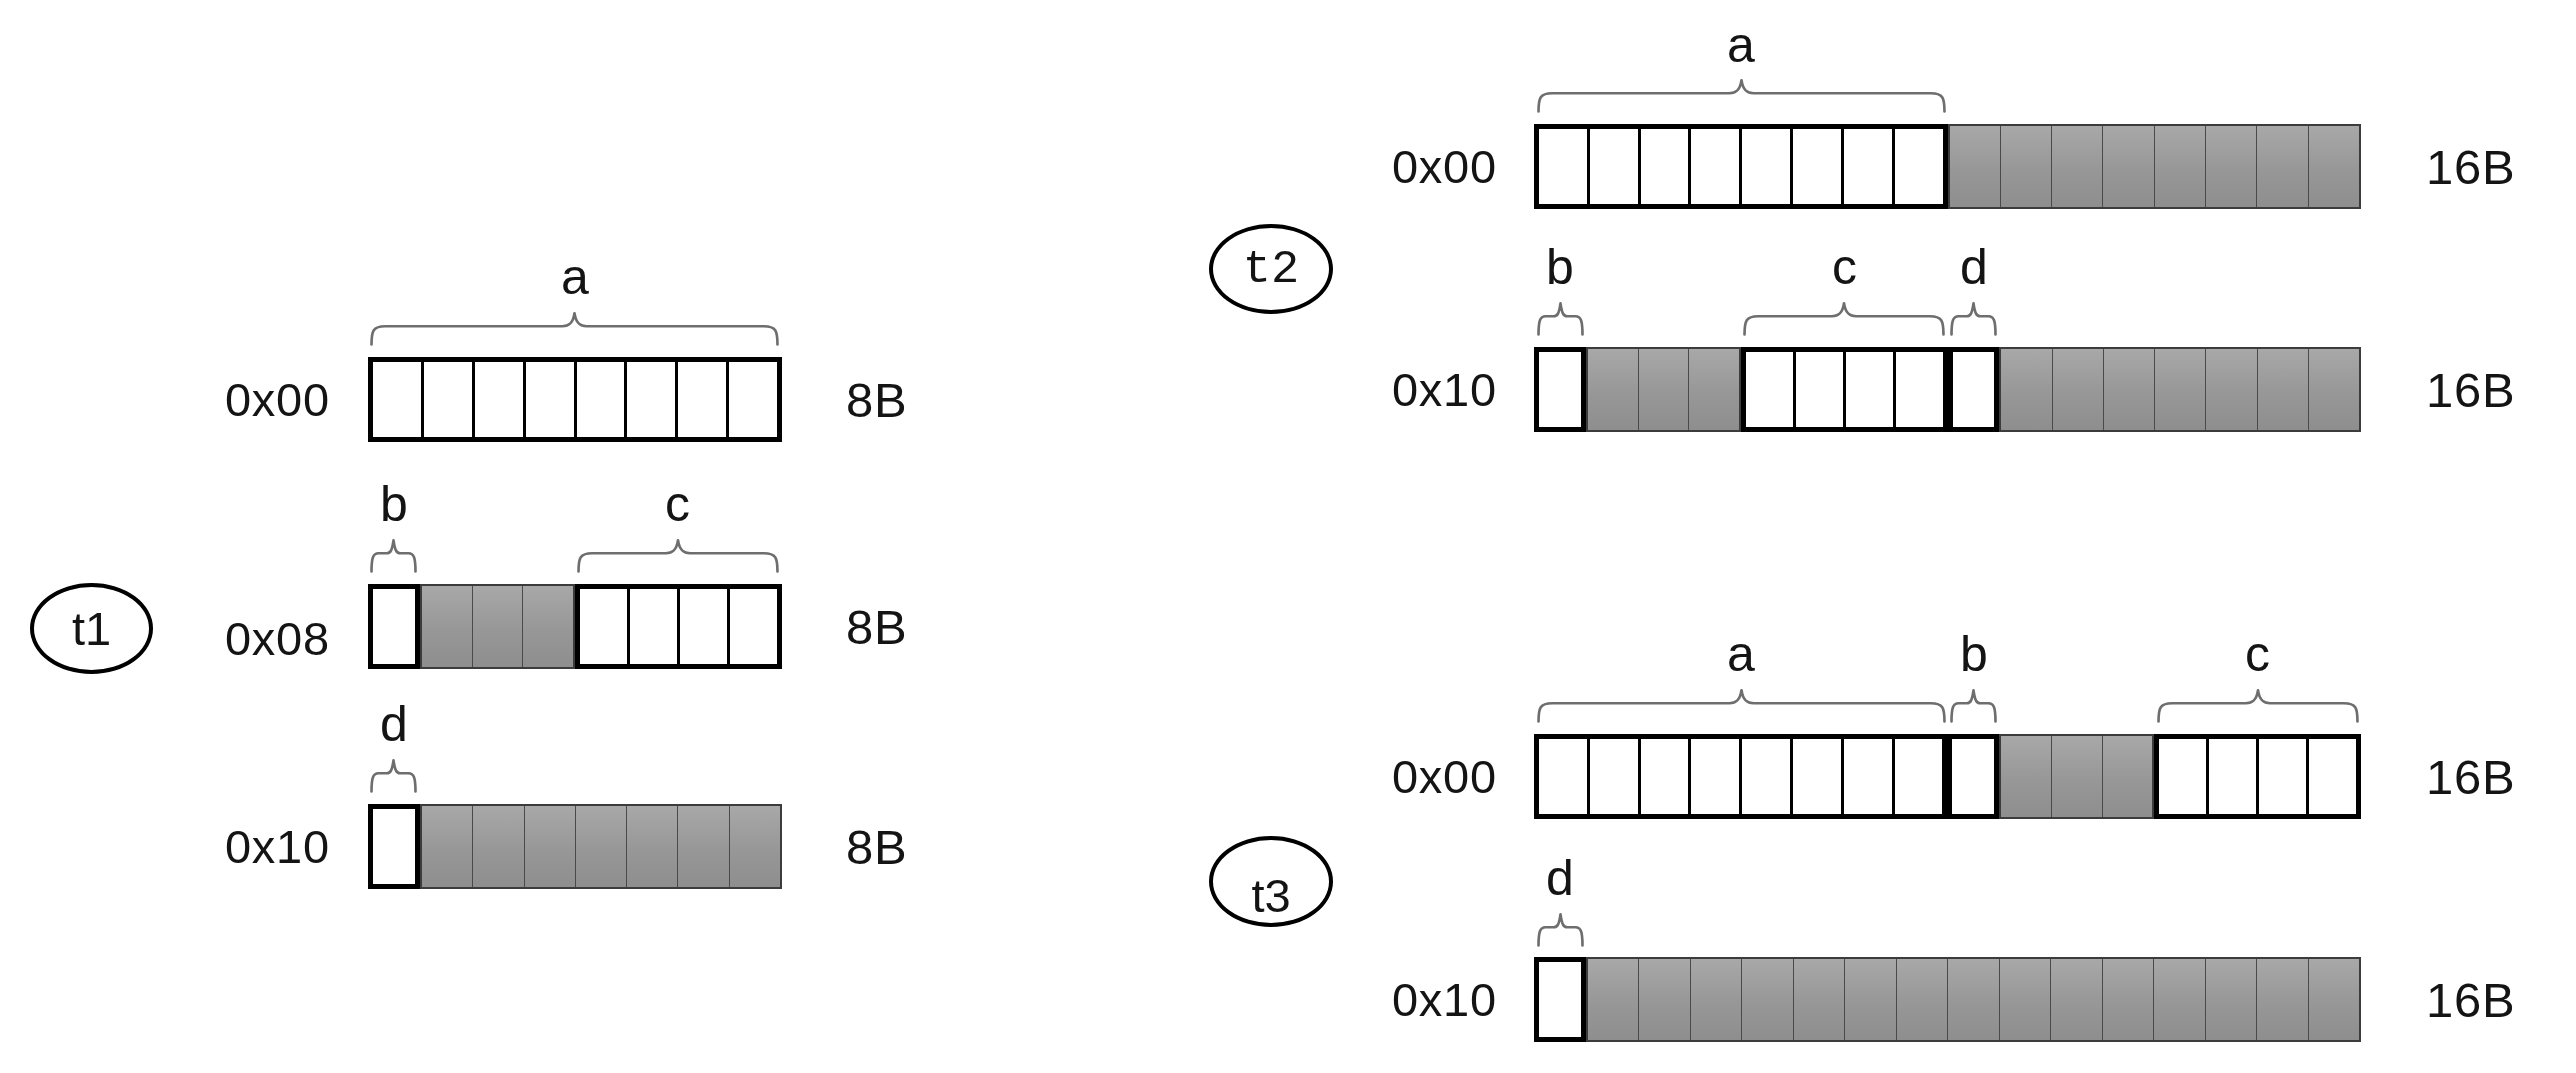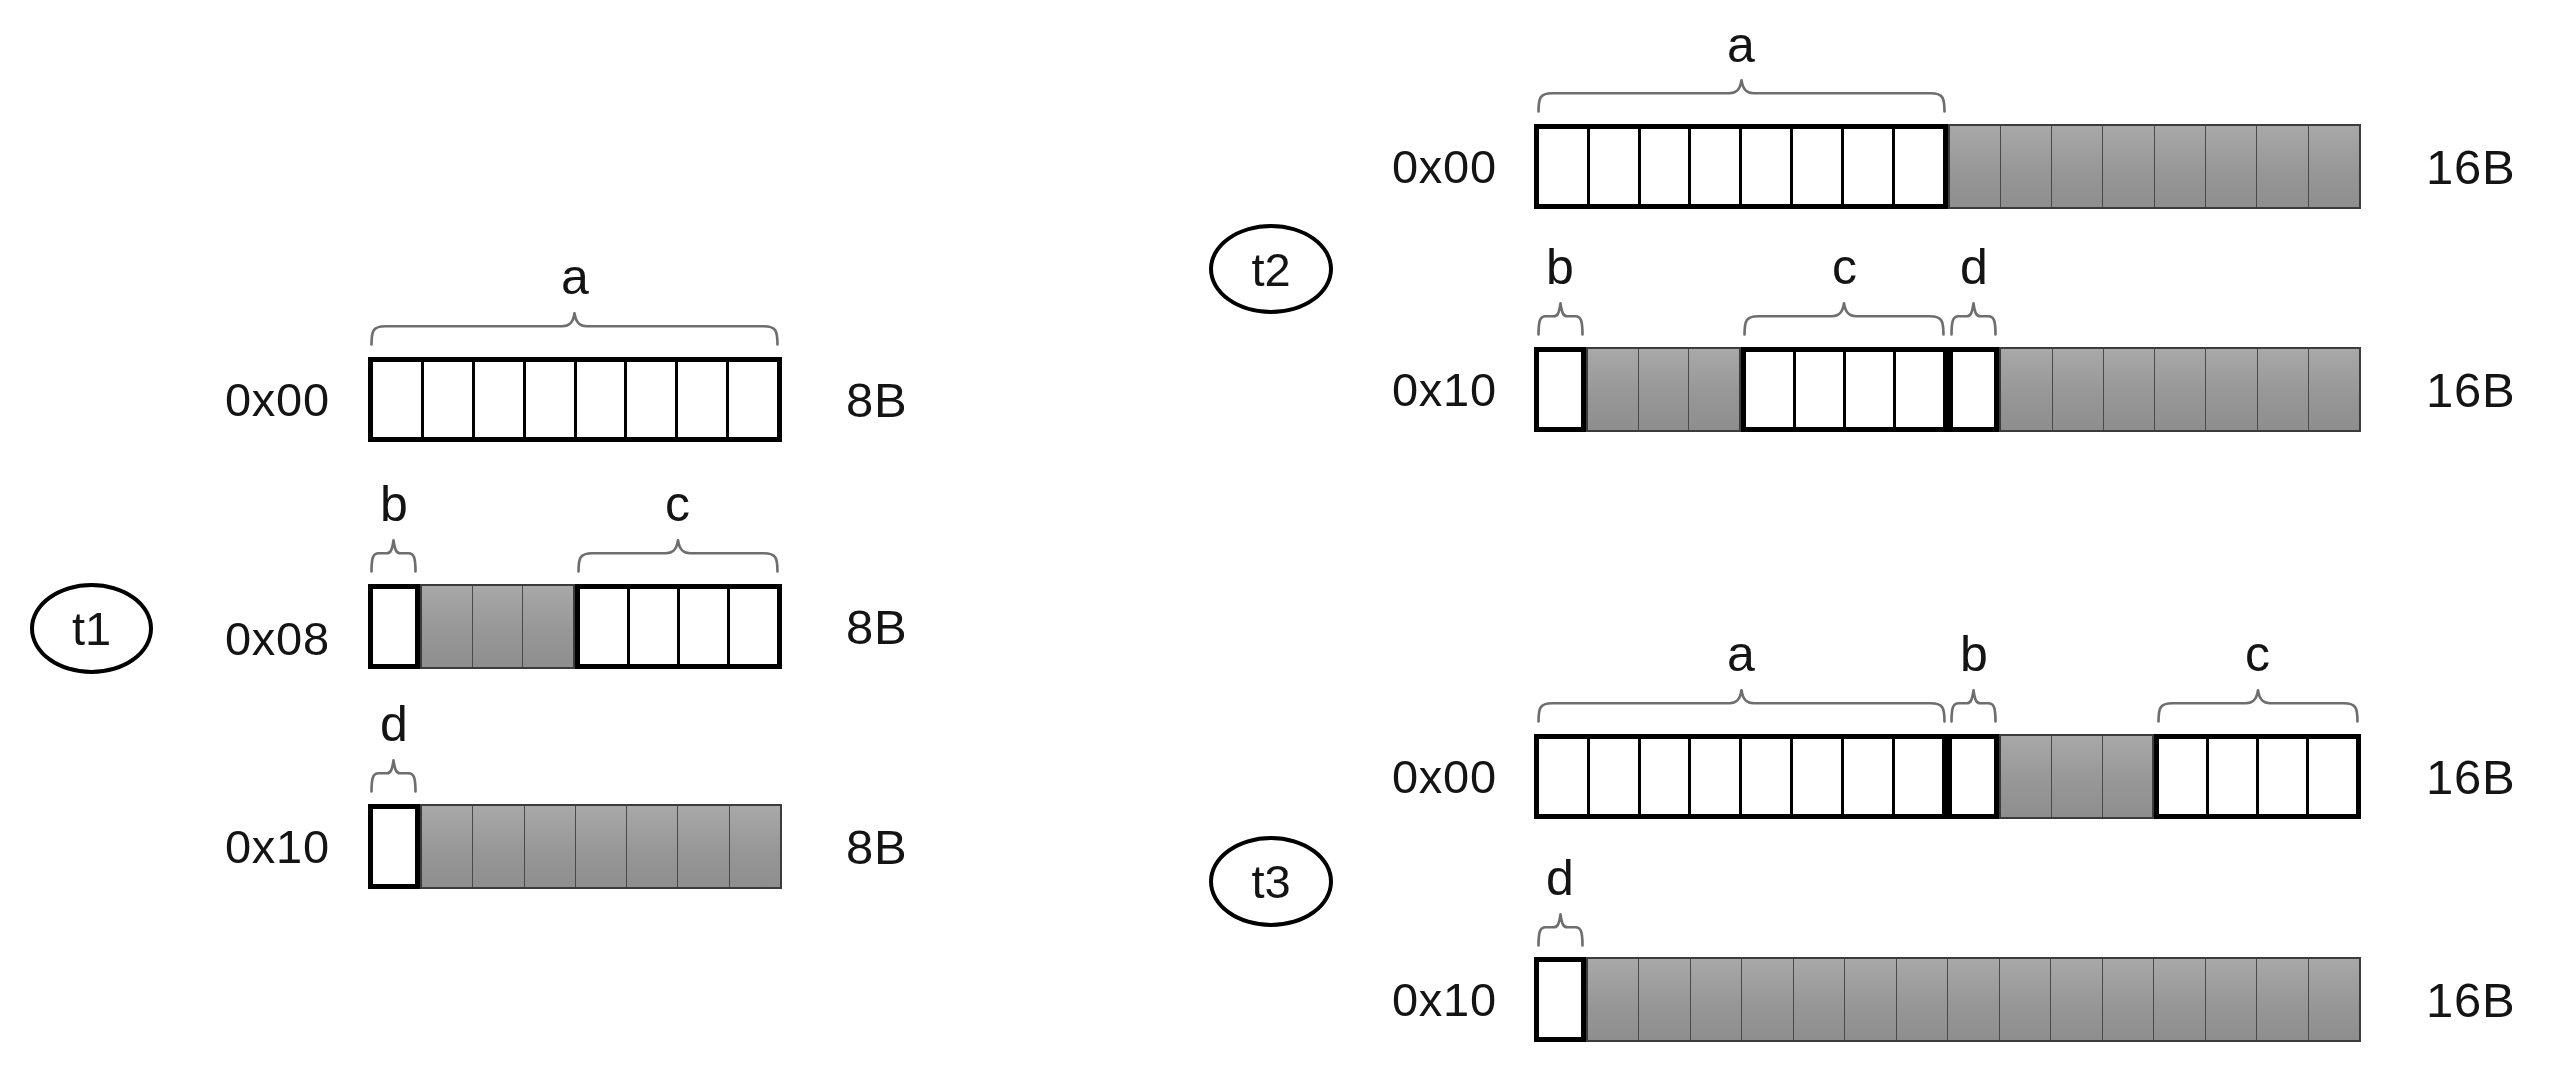--- a/index.html
+++ b/index.html
@@ -117,21 +117,21 @@
       </div>
       <div class="size-label" style="left: 846px; top: 804px; width: 182px; height: 85px;">8B</div>
       <div class="brace-box" style="left: 370px; top: 758px; width: 47px; height: 35px;">
         <svg viewBox="0 0 62 46">
           <path d="M 2 44 C 2 26 4 20 11.299999999999999 20 L 22.32 20 C 26.66 20 29 17 31 3 C 33 17 35.34 20 39.68 20 L 50.7 20 C 58 20 60 26 60 44" fill="none" stroke="#6e6e6e" stroke-width="3.5" stroke-linecap="round" stroke-linejoin="round"></path>
         </svg>
       </div>
       <div class="field-label" style="left: 325px; top: 697px; width: 138px;">d</div>
     </div>
     <div>
-      <div class="struct-oval" style="left: 1209px; top: 224px; width: 124px; height: 90px;">
+      <div class="struct-oval" style="left: 1209px; top: 224px; width: 124px; height: 90px; font-family: Liberation Mono, monospace;">
         <span>t2</span>
       </div>
       <div class="address-label" style="left: 1299px; top: 124px; width: 198px; height: 85px;">0x00</div>
       <div class="row-strip" style="left: 1534px; top: 124px; width: 827px; height: 85px;">
         <div class="seg white" style="width: 414px;">
           <div class="cell"></div>
           <div class="cell"></div>
           <div class="cell"></div>
           <div class="cell"></div>
           <div class="cell"></div>
@@ -200,21 +200,21 @@
       </div>
       <div class="field-label" style="left: 1698px; top: 240px; width: 293px;">c</div>
       <div class="brace-box" style="left: 1950px; top: 301px; width: 47px; height: 35px;">
         <svg viewBox="0 0 62 46">
           <path d="M 2 44 C 2 26 4 20 11.299999999999999 20 L 22.32 20 C 26.66 20 29 17 31 3 C 33 17 35.34 20 39.68 20 L 50.7 20 C 58 20 60 26 60 44" fill="none" stroke="#6e6e6e" stroke-width="3.5" stroke-linecap="round" stroke-linejoin="round"></path>
         </svg>
       </div>
       <div class="field-label" style="left: 1905px; top: 240px; width: 138px;">d</div>
     </div>
     <div>
-      <div class="struct-oval" style="left: 1209px; top: 836px; width: 124px; height: 91px;">
+      <div class="struct-oval" style="left: 1209px; top: 836px; width: 124px; height: 91px; align-items: flex-end;">
         <span>t3</span>
       </div>
       <div class="address-label" style="left: 1299px; top: 734px; width: 198px; height: 85px;">0x00</div>
       <div class="row-strip" style="left: 1534px; top: 734px; width: 827px; height: 85px;">
         <div class="seg white" style="width: 414px;">
           <div class="cell"></div>
           <div class="cell"></div>
           <div class="cell"></div>
           <div class="cell"></div>
           <div class="cell"></div>

